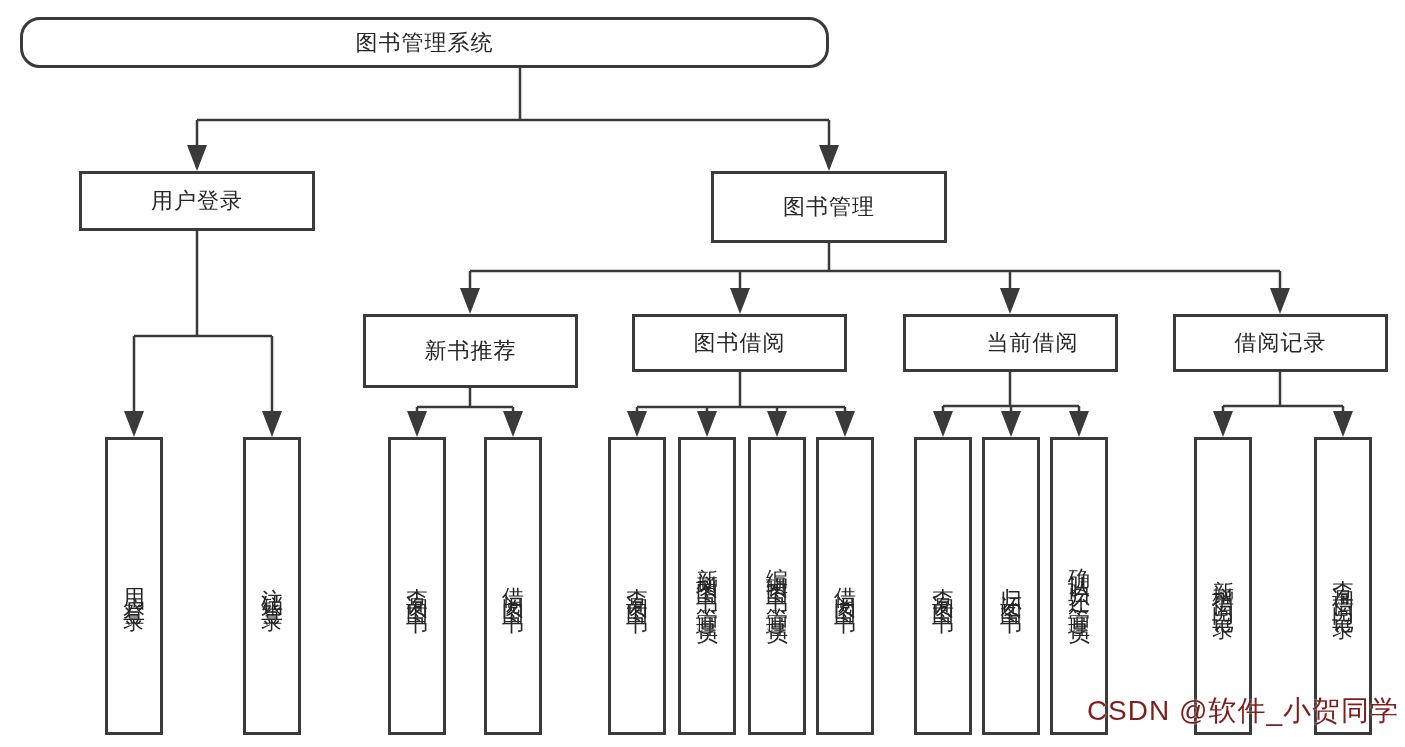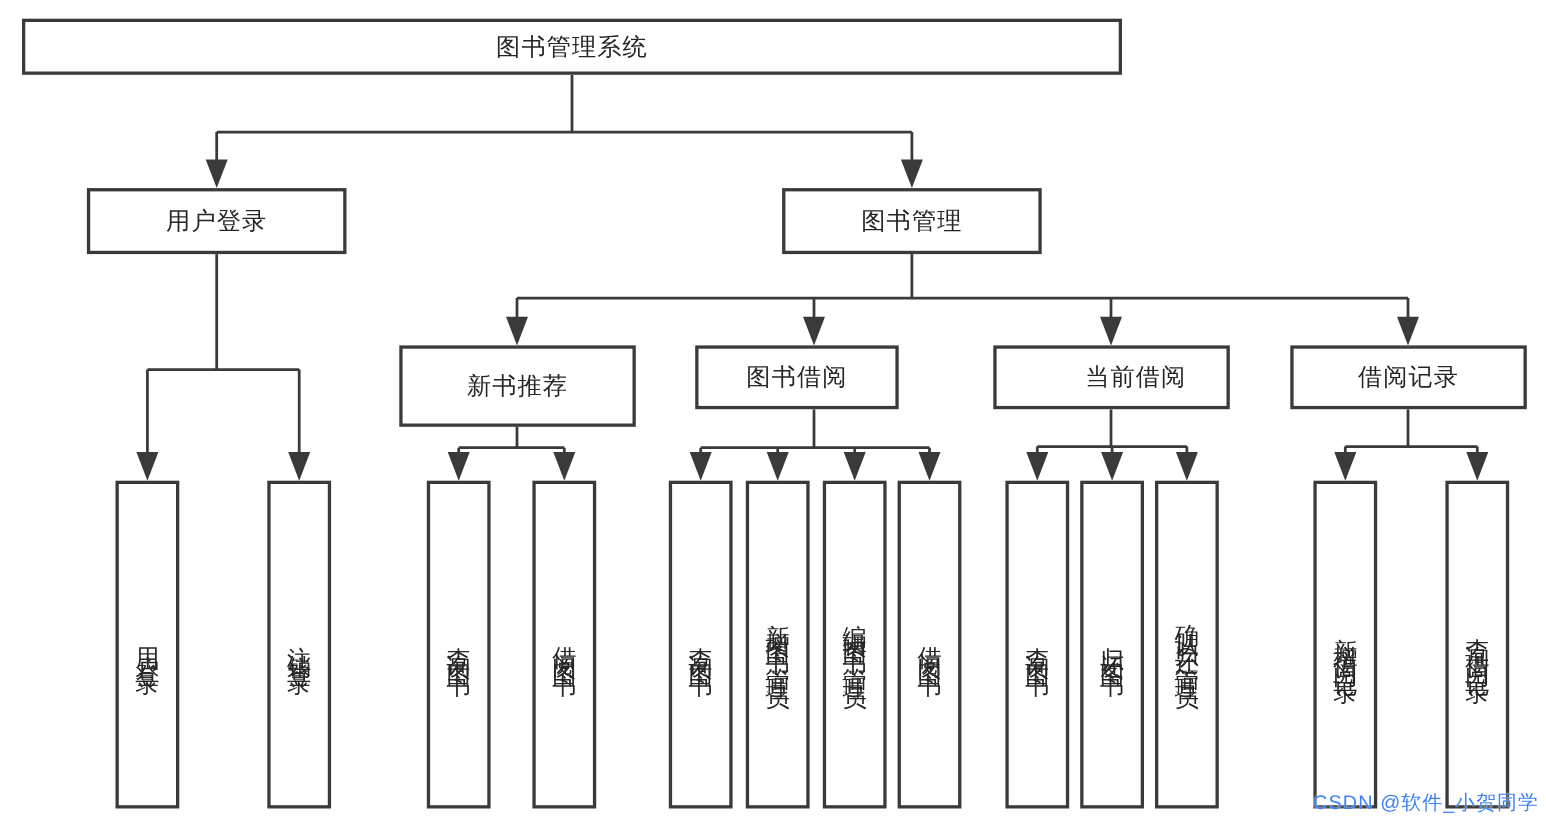--- a/index.html
+++ b/index.html
@@ -33,50 +33,50 @@
     color: #262626;
   }
   .vtext {
     writing-mode: vertical-rl;
     font-size: 22px;
     letter-spacing: 8px;
     color: #262626;
     white-space: nowrap;
   }
   
-  .pos-root        { left: 20px;   top: 17px;  width: 1000px; height: 51px; }
+  .pos-root        { left: 20px;   top: 17px;  width: 809px; height: 51px; border-radius: 20px; }
   
   .pos-user-login  { left: 79px;   top: 171px; width: 236px;  height: 60px; }
-  .pos-book-mgmt   { left: 711px;  top: 171px; width: 236px;  height: 60px; }
+  .pos-book-mgmt   { left: 711px;  top: 171px; width: 236px;  height: 72px; }
   
   .pos-new-books      { left: 363px;  top: 314px; width: 215px; height: 74px; }
-  .pos-book-borrow    { left: 632px;  top: 314px; width: 185px; height: 58px; }
+  .pos-book-borrow    { left: 632px;  top: 314px; width: 215px; height: 58px; }
   .pos-current-borrow { left: 903px;  top: 314px; width: 215px; height: 58px; padding-left: 44px; }
   .pos-borrow-records { left: 1173px; top: 314px; width: 215px; height: 58px; }
   
   .leaf { top: 437px; width: 58px; height: 298px; }
   .pos-leaf-user-login { left: 105px; }
   .pos-leaf-logout     { left: 243px; }
   .pos-leaf-nb-query   { left: 388px; }
   .pos-leaf-nb-borrow  { left: 484px; }
   .pos-leaf-bb-query   { left: 608px; }
   .pos-leaf-bb-add     { left: 678px; }
   .pos-leaf-bb-edit    { left: 748px; }
   .pos-leaf-bb-borrow  { left: 816px; }
   .pos-leaf-cb-query   { left: 914px; }
   .pos-leaf-cb-return  { left: 982px; }
   .pos-leaf-cb-confirm { left: 1050px; }
   .pos-leaf-rec-add    { left: 1194px; }
   .pos-leaf-rec-query  { left: 1314px; }
   #watermark {
     position: absolute;
     right: 6px;
-    bottom: 6px;
-    font-size: 18px;
-    color: #3b82f6;
+    bottom: 17px;
+    font-size: 28px;
+    color: #7f1d1d;
     letter-spacing: 1px;
     white-space: nowrap;
     text-shadow: 0 0 2px #ffffff;
   }
 </style>
 </head>
 <body>
 
 <div id="stage">
 

